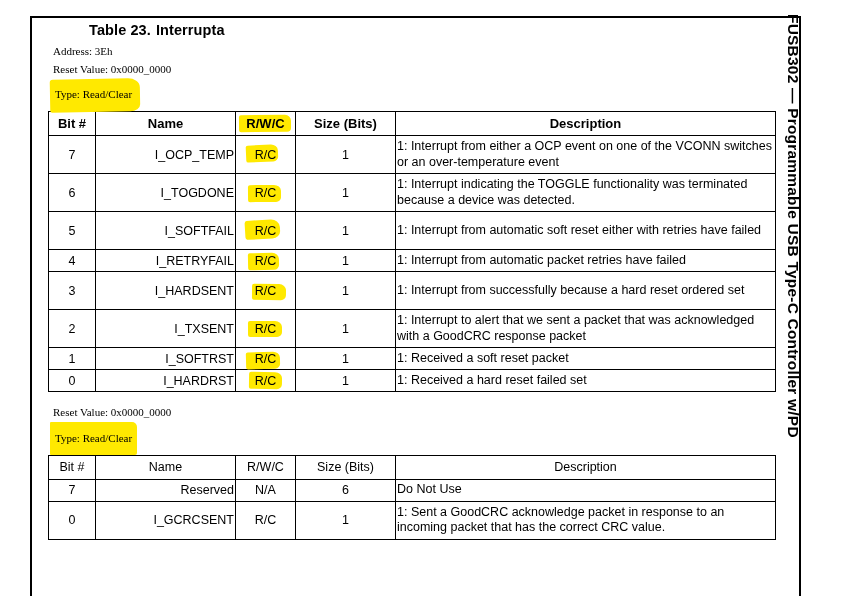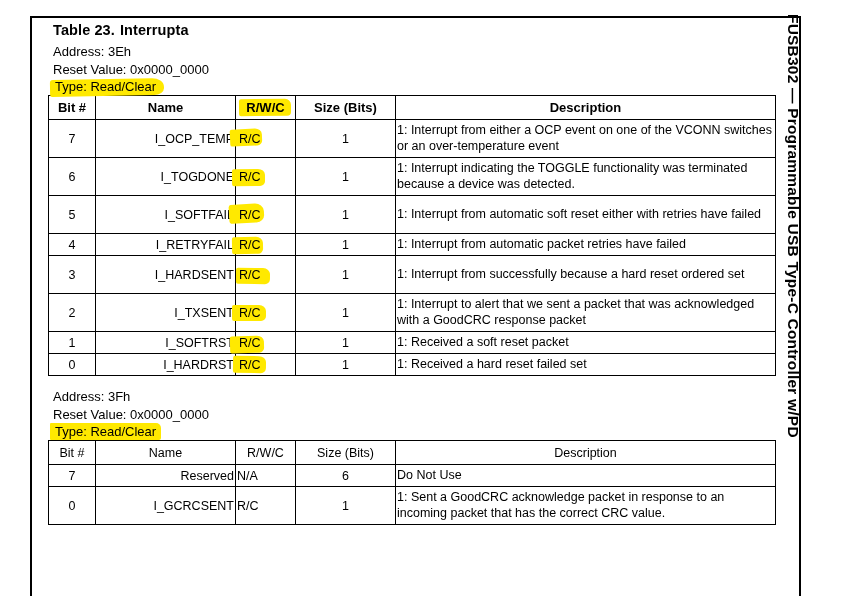--- a/index.html
+++ b/index.html
@@ -36,35 +36,36 @@
     width: 728px;
   }
 
   
   .table-title {
     font-size: 14.5px;
     font-weight: bold;
     letter-spacing: .1px;
     margin: 0 0 6px 5px;
   }
-  .table-title .tnum { margin-right: 5px; }
+  .table-title .tnum { margin-right: 5px; margin-left: 36px; }
 
   .meta-line {
-    font-size: 13px;
+    font-size: 11px;
     margin: 0 0 2.5px 5px;
     line-height: 15px;
     white-space: nowrap;
+    font-family: Liberation Serif, serif;
   }
   .meta-line.last { margin-bottom: 1px; }
 
   
   .hl {
     position: relative;
     display: inline-block;
-    padding: 0 2px;
+    padding: 8px 2px;
   }
   .hl > span { position: relative; z-index: 2; }
   .hl::before {
     content: "";
     position: absolute;
     z-index: 0;
     background: #ffe900;
     left: -2px;
     right: -2px;
     top: -1px;
@@ -110,21 +111,21 @@
   table.reg.bold-head th { font-weight: bold; font-size: 13px; }
 
   col.c-bit  { width: 47px; }
   col.c-name { width: 140px; }
   col.c-rwc  { width: 60px; }
   col.c-size { width: 100px; }
   col.c-desc { width: 380px; }
 
   td.bit   { text-align: center; font-weight: bold; }
   td.name  { text-align: right; }
-  td.rwc   { text-align: left; }
+  td.rwc   { text-align: center; }
   td.size  { text-align: center; }
   td.desc  {
     text-align: left;
     padding: 1px 4px 1px 5px;
     line-height: 15.5px;
     margin-top: 8px;
   }
   tr.r1 td { height: 19px; }
   tr.r2 td { height: 35px; }
 
@@ -265,21 +266,20 @@
         </tr>
       </tbody>
     </table>
   </div>
 
   <div class="gap-between"></div>
 
   <div>
 
 
-    <div class="meta-line">Address: 3Fh</div>
     <div class="meta-line">Reset Value: 0x0000_0000</div>
     <div class="meta-line last"><span class="hl hl-block"><span>Type: Read/Clear</span></span></div>
 
     <table class="reg">
       <colgroup>
         <col class="c-bit">
           <col class="c-name">
           <col class="c-rwc">
           <col class="c-size">
           <col class="c-desc">

